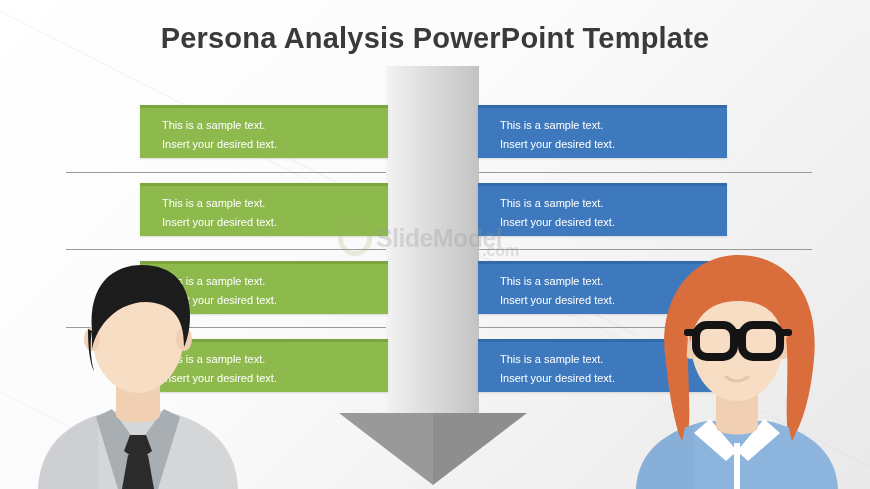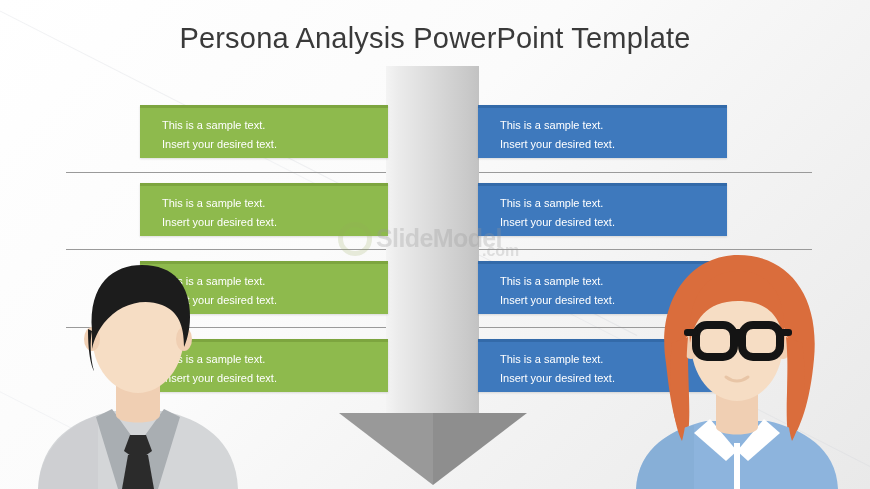--- a/index.html
+++ b/index.html
@@ -48,21 +48,21 @@
     background: rgba(120,130,150,0.07);
   }
 
   
   #title {
     position: absolute;
     left: 0; top: 22px;
     width: 870px;
     text-align: center;
     font-size: 29px;
-    font-weight: normal;
+    font-weight: bold;
     color: #3a3a3a;
     letter-spacing: 0.2px;
     white-space: nowrap;
   }
 
   
   .rule {
     position: absolute;
     height: 1px;
     background: #9a9a9a;

